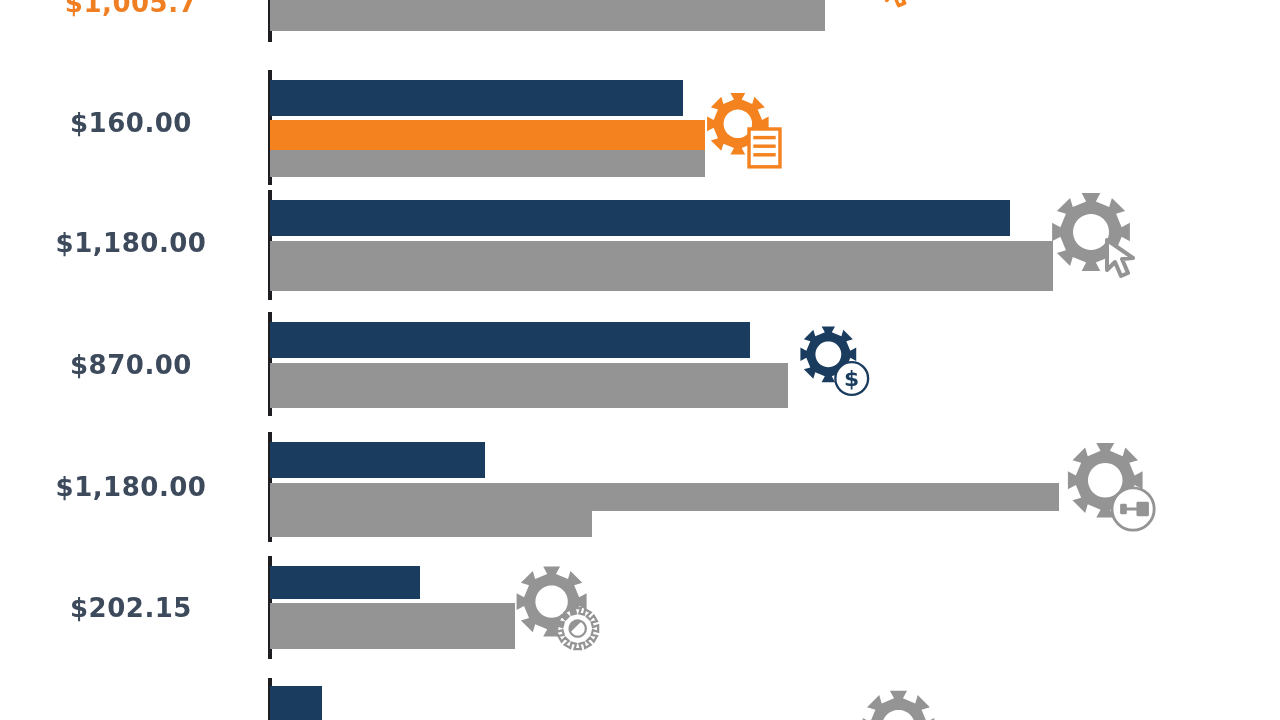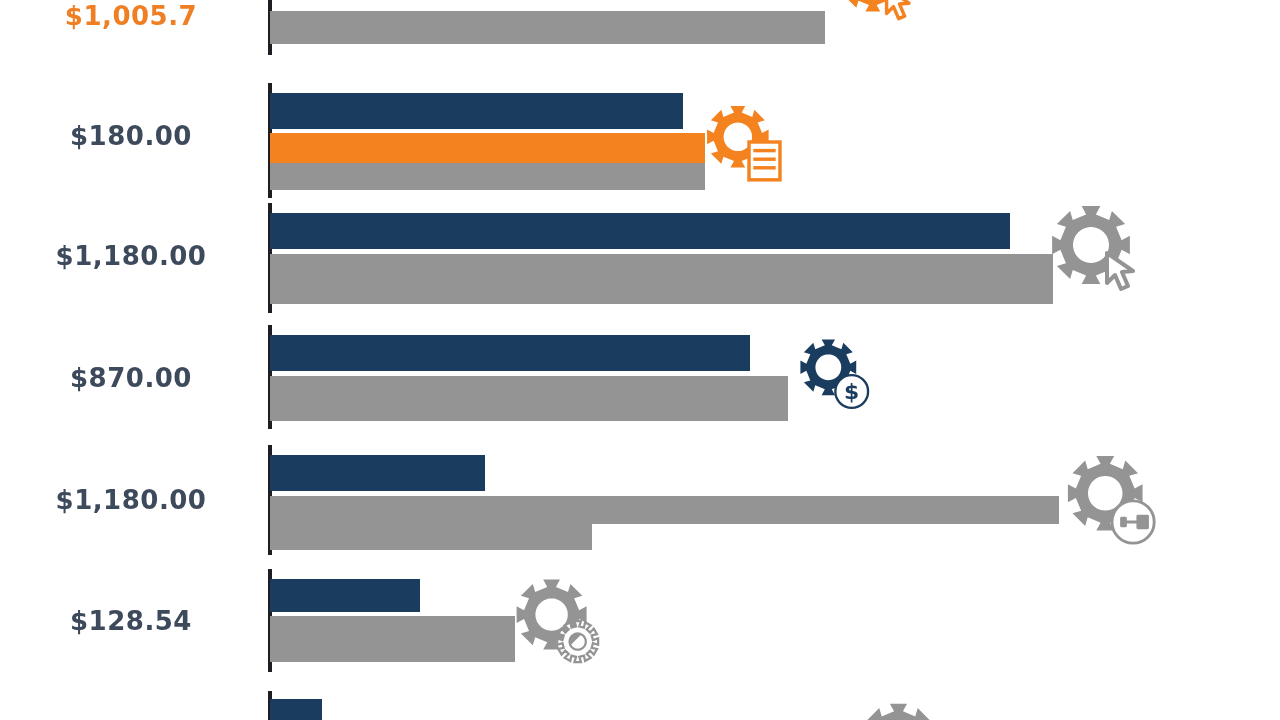--- a/index.html
+++ b/index.html
@@ -12,21 +12,20 @@
     height: 720px;
     overflow: hidden;
     font-family: "DejaVu Sans", "Liberation Sans", sans-serif;
     position: relative;
   }
 
   #chart-root {
     position: absolute;
     inset: 0;
     background: #ffffff;
-    margin-top: 13px;
   }
 
   
   .axis-line {
     position: absolute;
     background: #1d1d22;
     width: 4px;
   }
 
   
@@ -96,21 +95,21 @@
       <div class="icon" style="left: 700px; top: 16px;">
         <svg viewBox="0 0 100 100" width="86" height="86">
           <path d="M79.78,35.41 L79.78,52.59 L72.17,48.46 L67.07,60.76 L75.38,63.23 L63.23,75.38 L60.76,67.07 L48.46,72.17 L52.59,79.78 L35.41,79.78 L39.54,72.17 L27.24,67.07 L24.77,75.38 L12.62,63.23 L20.93,60.76 L15.83,48.46 L8.22,52.59 L8.22,35.41 L15.83,39.54 L20.93,27.24 L12.62,24.77 L24.77,12.62 L27.24,20.93 L39.54,15.83 L35.41,8.22 L52.59,8.22 L48.46,15.83 L60.76,20.93 L63.23,12.62 L75.38,24.77 L67.07,27.24 L72.17,39.54 Z M60.56,44 L60.36,41.41 L59.75,38.88 L58.76,36.48 L57.40,34.27 L55.71,32.29 L53.73,30.60 L51.52,29.24 L49.12,28.25 L46.59,27.64 L44.00,27.44 L41.41,27.64 L38.88,28.25 L36.48,29.24 L34.27,30.60 L32.29,32.29 L30.60,34.27 L29.24,36.48 L28.25,38.88 L27.64,41.41 L27.44,44.00 L27.64,46.59 L28.25,49.12 L29.24,51.52 L30.60,53.73 L32.29,55.71 L34.27,57.40 L36.48,58.76 L38.88,59.75 L41.41,60.36 L44.00,60.56 L46.59,60.36 L49.12,59.75 L51.52,58.76 L53.73,57.40 L55.71,55.71 L57.40,53.73 L58.76,51.52 L59.75,49.12 L60.36,46.59 L60.56,44.00 Z" fill="#f4821f" fill-rule="evenodd"></path>
           <rect x="57" y="50" width="36" height="44" fill="#ffffff" stroke="#f4821f" stroke-width="4"></rect>
           <line x1="62" y1="60" x2="88" y2="60" stroke="#f4821f" stroke-width="4"></line>
           <line x1="62" y1="70" x2="88" y2="70" stroke="#f4821f" stroke-width="4"></line>
           <line x1="62" y1="80" x2="88" y2="80" stroke="#f4821f" stroke-width="4"></line>
         </svg>
       </div>
     </div>
-    <div class="row-label" style="top: 108px; left: 0px; width: 262px; right: auto;">$180.00</div>
+    <div class="row-label" style="top: 108px; left: 0px; width: 262px; right: auto;">$160.00</div>
     <div class="row" style="top: 190px;">
       <div class="axis-line" style="left: 268px; top: 0px; height: 110px;"></div>
       <div class="bar navy" style="top: 10px; height: 36px; width: 740px;"></div>
       <div class="bar gray" style="top: 51px; height: 50px; width: 783px;"></div>
       <div class="icon" style="left: 1047px; top: -2px;">
         <svg viewBox="0 0 100 100" width="100" height="100">
           <path d="M82.89,34.66 L82.89,53.34 L74.62,48.85 L69.08,62.22 L78.11,64.90 L64.90,78.11 L62.22,69.08 L48.85,74.62 L53.34,82.89 L34.66,82.89 L39.15,74.62 L25.78,69.08 L23.10,78.11 L9.89,64.90 L18.92,62.22 L13.38,48.85 L5.11,53.34 L5.11,34.66 L13.38,39.15 L18.92,25.78 L9.89,23.10 L23.10,9.89 L25.78,18.92 L39.15,13.38 L34.66,5.11 L53.34,5.11 L48.85,13.38 L62.22,18.92 L64.90,9.89 L78.11,23.10 L69.08,25.78 L74.62,39.15 Z M62,44 L61.78,41.18 L61.12,38.44 L60.04,35.83 L58.56,33.42 L56.73,31.27 L54.58,29.44 L52.17,27.96 L49.56,26.88 L46.82,26.22 L44.00,26.00 L41.18,26.22 L38.44,26.88 L35.83,27.96 L33.42,29.44 L31.27,31.27 L29.44,33.42 L27.96,35.83 L26.88,38.44 L26.22,41.18 L26.00,44.00 L26.22,46.82 L26.88,49.56 L27.96,52.17 L29.44,54.58 L31.27,56.73 L33.42,58.56 L35.83,60.04 L38.44,61.12 L41.18,61.78 L44.00,62.00 L46.82,61.78 L49.56,61.12 L52.17,60.04 L54.58,58.56 L56.73,56.73 L58.56,54.58 L60.04,52.17 L61.12,49.56 L61.78,46.82 L62.00,44.00 Z" fill="#949494" fill-rule="evenodd"></path>
           <path d="M60,52 L60,82 L68,74 L74,88 L81,85 L75,71 L86,70 Z" fill="#ffffff" stroke="#949494" stroke-width="4" stroke-linejoin="round"></path>
         </svg>
       </div>
@@ -147,21 +146,21 @@
       <div class="axis-line" style="left: 268px; top: 0px; height: 103px;"></div>
       <div class="bar navy" style="top: 10px; height: 33px; width: 150px;"></div>
       <div class="bar gray" style="top: 47px; height: 46px; width: 245px;"></div>
       <div class="icon" style="left: 512px; top: 6px;">
         <svg viewBox="0 0 100 100" width="90" height="90">
           <path d="M82.89,34.66 L82.89,53.34 L74.62,48.85 L69.08,62.22 L78.11,64.90 L64.90,78.11 L62.22,69.08 L48.85,74.62 L53.34,82.89 L34.66,82.89 L39.15,74.62 L25.78,69.08 L23.10,78.11 L9.89,64.90 L18.92,62.22 L13.38,48.85 L5.11,53.34 L5.11,34.66 L13.38,39.15 L18.92,25.78 L9.89,23.10 L23.10,9.89 L25.78,18.92 L39.15,13.38 L34.66,5.11 L53.34,5.11 L48.85,13.38 L62.22,18.92 L64.90,9.89 L78.11,23.10 L69.08,25.78 L74.62,39.15 Z M62,44 L61.78,41.18 L61.12,38.44 L60.04,35.83 L58.56,33.42 L56.73,31.27 L54.58,29.44 L52.17,27.96 L49.56,26.88 L46.82,26.22 L44.00,26.00 L41.18,26.22 L38.44,26.88 L35.83,27.96 L33.42,29.44 L31.27,31.27 L29.44,33.42 L27.96,35.83 L26.88,38.44 L26.22,41.18 L26.00,44.00 L26.22,46.82 L26.88,49.56 L27.96,52.17 L29.44,54.58 L31.27,56.73 L33.42,58.56 L35.83,60.04 L38.44,61.12 L41.18,61.78 L44.00,62.00 L46.82,61.78 L49.56,61.12 L52.17,60.04 L54.58,58.56 L56.73,56.73 L58.56,54.58 L60.04,52.17 L61.12,49.56 L61.78,46.82 L62.00,44.00 Z" fill="#949494" fill-rule="evenodd"></path>
           <path d="M95.72,70.40 L95.72,77.60 L89.91,75.78 L88.53,80.91 L94.47,82.24 L90.87,88.47 L86.75,83.99 L82.99,87.75 L87.47,91.87 L81.24,95.47 L79.91,89.53 L74.78,90.91 L76.60,96.72 L69.40,96.72 L71.22,90.91 L66.09,89.53 L64.76,95.47 L58.53,91.87 L63.01,87.75 L59.25,83.99 L55.13,88.47 L51.53,82.24 L57.47,80.91 L56.09,75.78 L50.28,77.60 L50.28,70.40 L56.09,72.22 L57.47,67.09 L51.53,65.76 L55.13,59.53 L59.25,64.01 L63.01,60.25 L58.53,56.13 L64.76,52.53 L66.09,58.47 L71.22,57.09 L69.40,51.28 L76.60,51.28 L74.78,57.09 L79.91,58.47 L81.24,52.53 L87.47,56.13 L82.99,60.25 L86.75,64.01 L90.87,59.53 L94.47,65.76 L88.53,67.09 L89.91,72.22 Z M82,74 L81.89,72.59 L81.56,71.22 L81.02,69.91 L80.28,68.71 L79.36,67.64 L78.29,66.72 L77.09,65.98 L75.78,65.44 L74.41,65.11 L73.00,65.00 L71.59,65.11 L70.22,65.44 L68.91,65.98 L67.71,66.72 L66.64,67.64 L65.72,68.71 L64.98,69.91 L64.44,71.22 L64.11,72.59 L64.00,74.00 L64.11,75.41 L64.44,76.78 L64.98,78.09 L65.72,79.29 L66.64,80.36 L67.71,81.28 L68.91,82.02 L70.22,82.56 L71.59,82.89 L73.00,83.00 L74.41,82.89 L75.78,82.56 L77.09,82.02 L78.29,81.28 L79.36,80.36 L80.28,79.29 L81.02,78.09 L81.56,76.78 L81.89,75.41 L82.00,74.00 Z" fill="#ffffff" stroke="#949494" stroke-width="2.5" fill-rule="evenodd"></path>
         </svg>
       </div>
     </div>
-    <div class="row-label" style="top: 593px; left: 0px; width: 262px; right: auto;">$128.54</div>
+    <div class="row-label" style="top: 593px; left: 0px; width: 262px; right: auto;">$202.15</div>
     <div class="row" style="top: 678px;">
       <div class="axis-line" style="left: 268px; top: 0px; height: 42px;"></div>
       <div class="bar navy" style="top: 8px; height: 40px; width: 52px;"></div>
       <div class="icon" style="left: 858px; top: 8px;">
         <svg viewBox="0 0 100 100" width="92" height="92">
           <path d="M82.89,34.66 L82.89,53.34 L74.62,48.85 L69.08,62.22 L78.11,64.90 L64.90,78.11 L62.22,69.08 L48.85,74.62 L53.34,82.89 L34.66,82.89 L39.15,74.62 L25.78,69.08 L23.10,78.11 L9.89,64.90 L18.92,62.22 L13.38,48.85 L5.11,53.34 L5.11,34.66 L13.38,39.15 L18.92,25.78 L9.89,23.10 L23.10,9.89 L25.78,18.92 L39.15,13.38 L34.66,5.11 L53.34,5.11 L48.85,13.38 L62.22,18.92 L64.90,9.89 L78.11,23.10 L69.08,25.78 L74.62,39.15 Z M62,44 L61.78,41.18 L61.12,38.44 L60.04,35.83 L58.56,33.42 L56.73,31.27 L54.58,29.44 L52.17,27.96 L49.56,26.88 L46.82,26.22 L44.00,26.00 L41.18,26.22 L38.44,26.88 L35.83,27.96 L33.42,29.44 L31.27,31.27 L29.44,33.42 L27.96,35.83 L26.88,38.44 L26.22,41.18 L26.00,44.00 L26.22,46.82 L26.88,49.56 L27.96,52.17 L29.44,54.58 L31.27,56.73 L33.42,58.56 L35.83,60.04 L38.44,61.12 L41.18,61.78 L44.00,62.00 L46.82,61.78 L49.56,61.12 L52.17,60.04 L54.58,58.56 L56.73,56.73 L58.56,54.58 L60.04,52.17 L61.12,49.56 L61.78,46.82 L62.00,44.00 Z" fill="#949494" fill-rule="evenodd"></path>
         </svg>
       </div>
     </div>
   </div>

